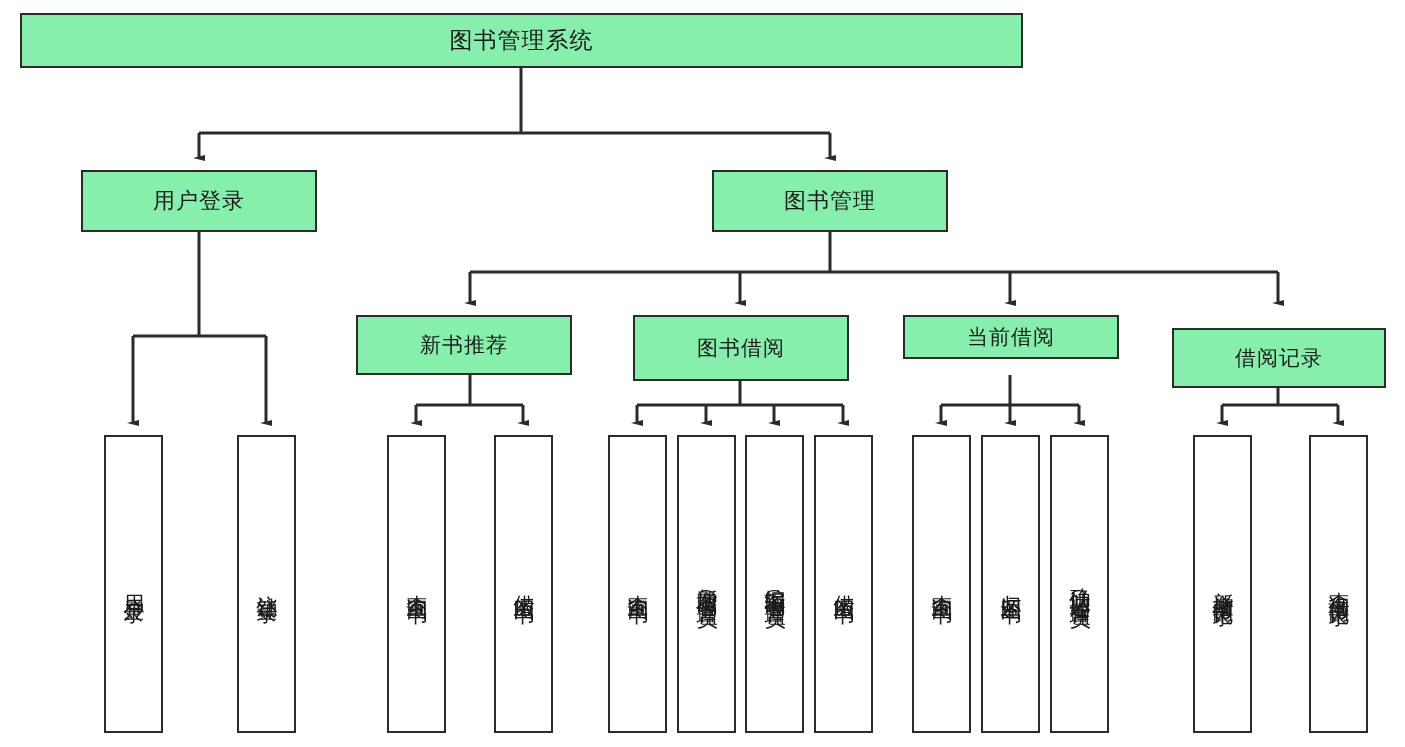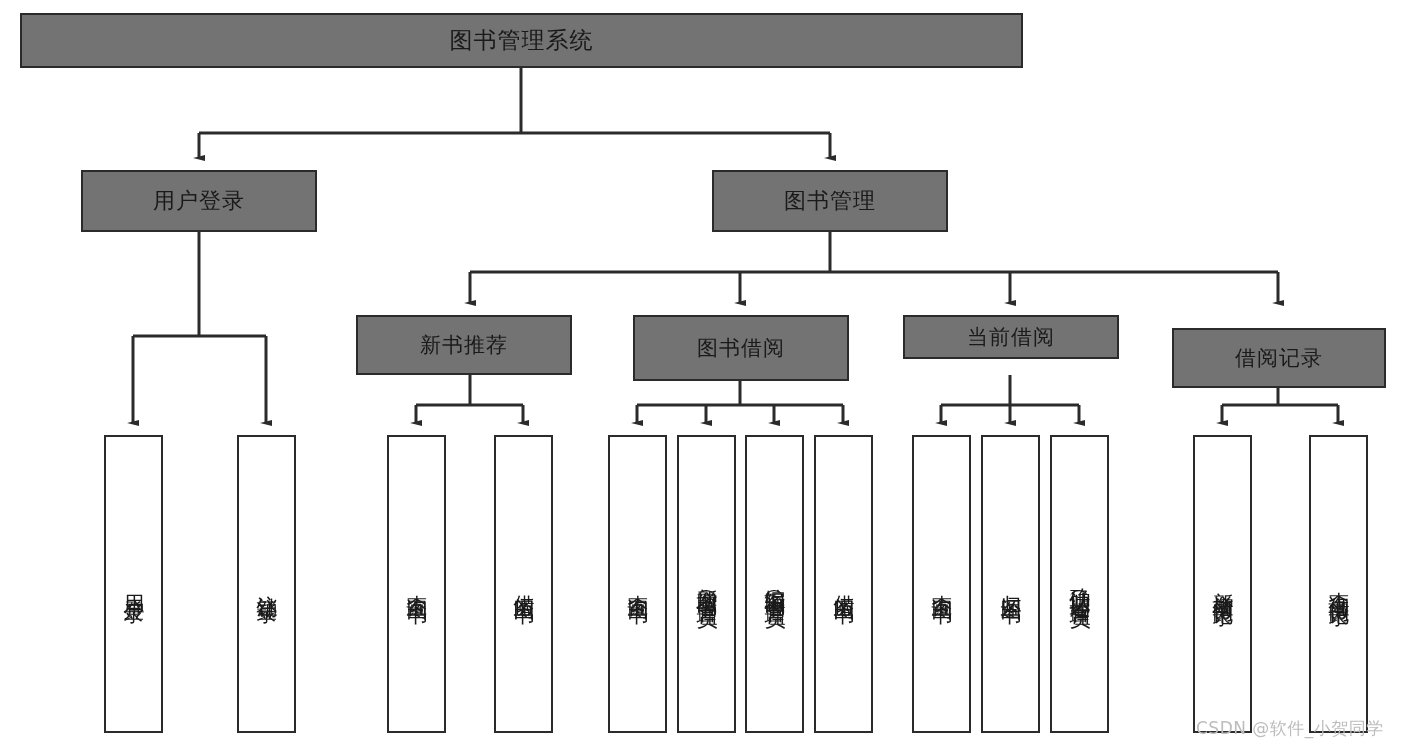--- a/index.html
+++ b/index.html
@@ -23,21 +23,21 @@
     position: absolute;
     left: 0;
     top: 0;
     width: 1405px;
     height: 747px;
   }
   .node-box {
     position: absolute;
     box-sizing: border-box;
     border: 2.5px solid #2b2b2b;
-    background: #737373;
+    background: #86efac;
     display: flex;
     align-items: center;
     justify-content: center;
     color: #1a1a1a;
   }
   .node-label {
     font-size: 22px;
     line-height: 1.15;
     letter-spacing: 1px;
     white-space: nowrap;
@@ -203,15 +203,14 @@
     <span class="leaf-label">确认归还（管理员）</span>
   </div>
 
   <div class="leaf-box" style="left:1193px; top:435px; width:59px; height:298px;">
     <span class="leaf-label">新增借阅记录</span>
   </div>
   <div class="leaf-box" style="left:1309px; top:435px; width:59px; height:298px;">
     <span class="leaf-label">查询借阅记录</span>
   </div>
 
-  <div class="watermark" style="left:1196px; top:717px;">CSDN @软件_小贺同学</div>
 
 </div>
 
 </body></html>

